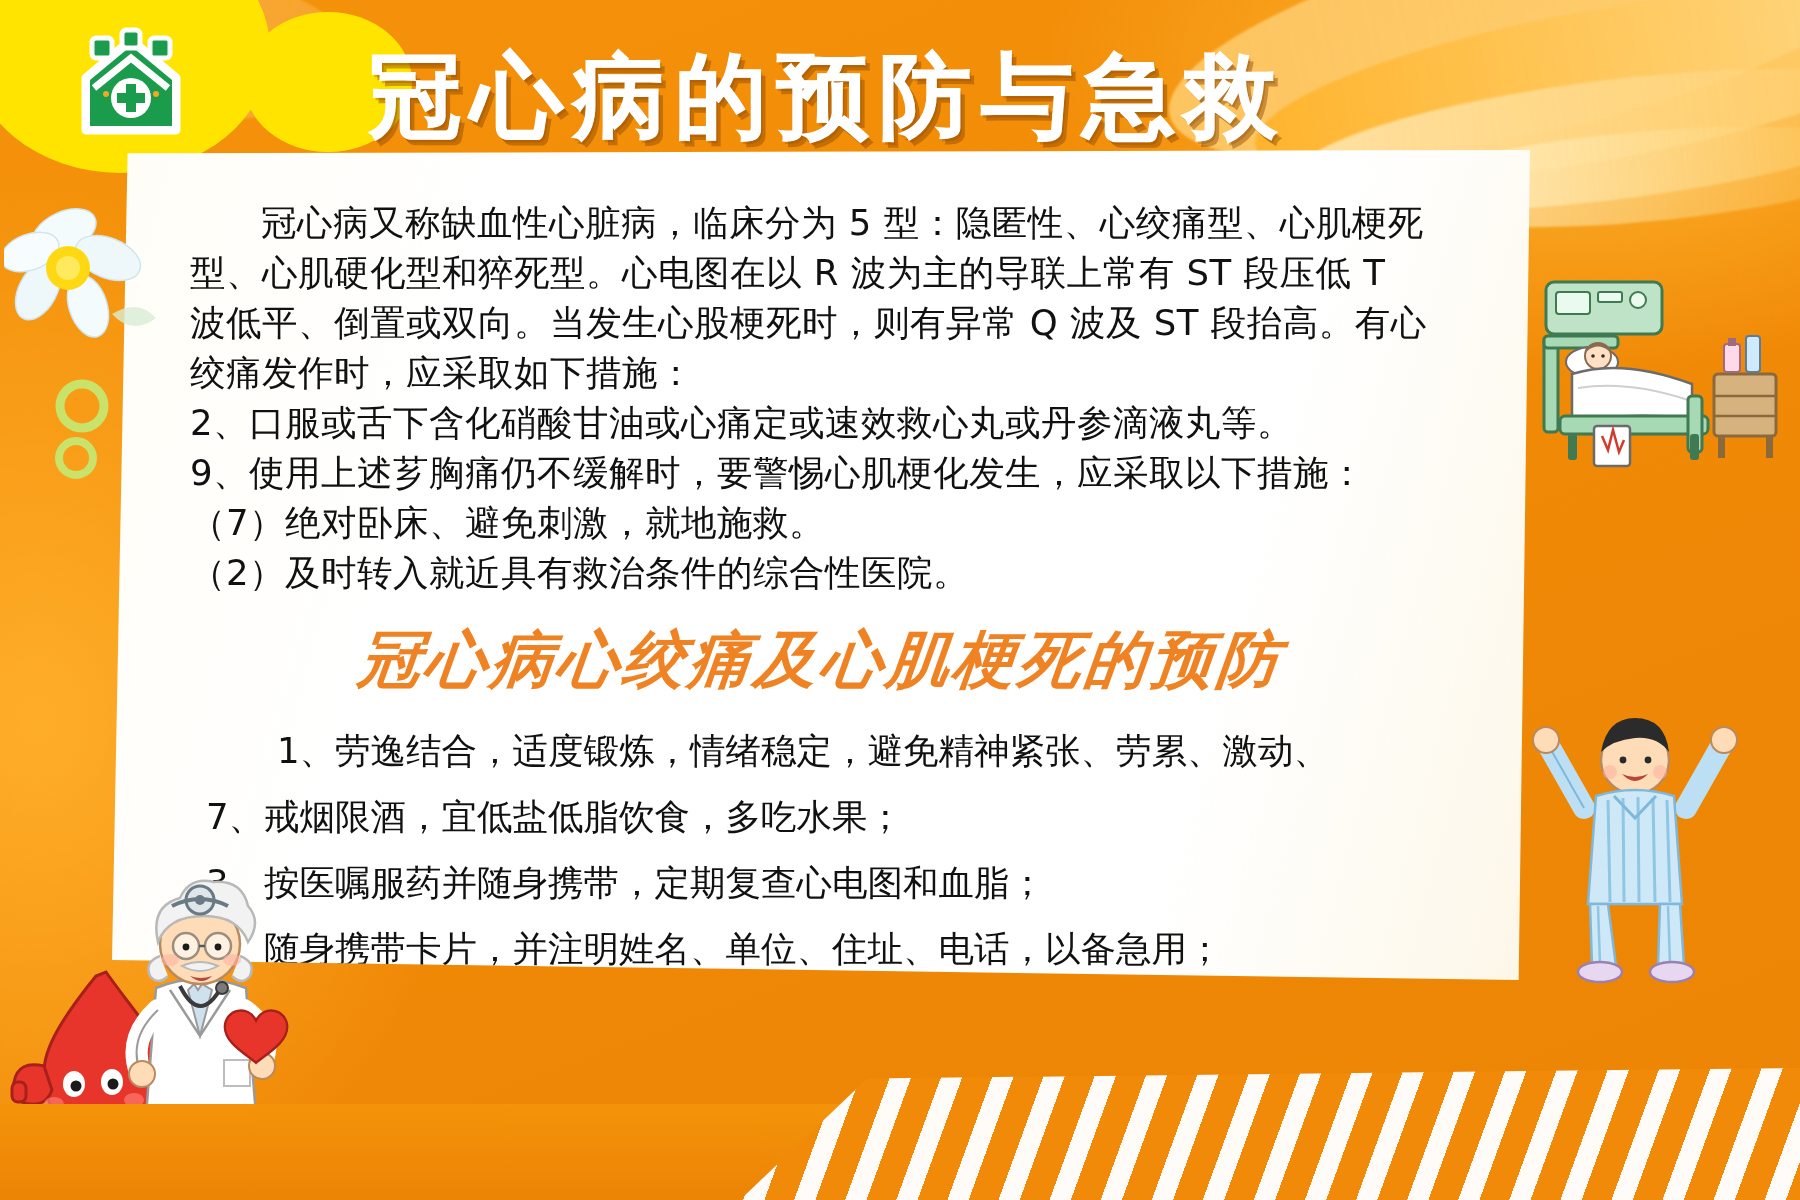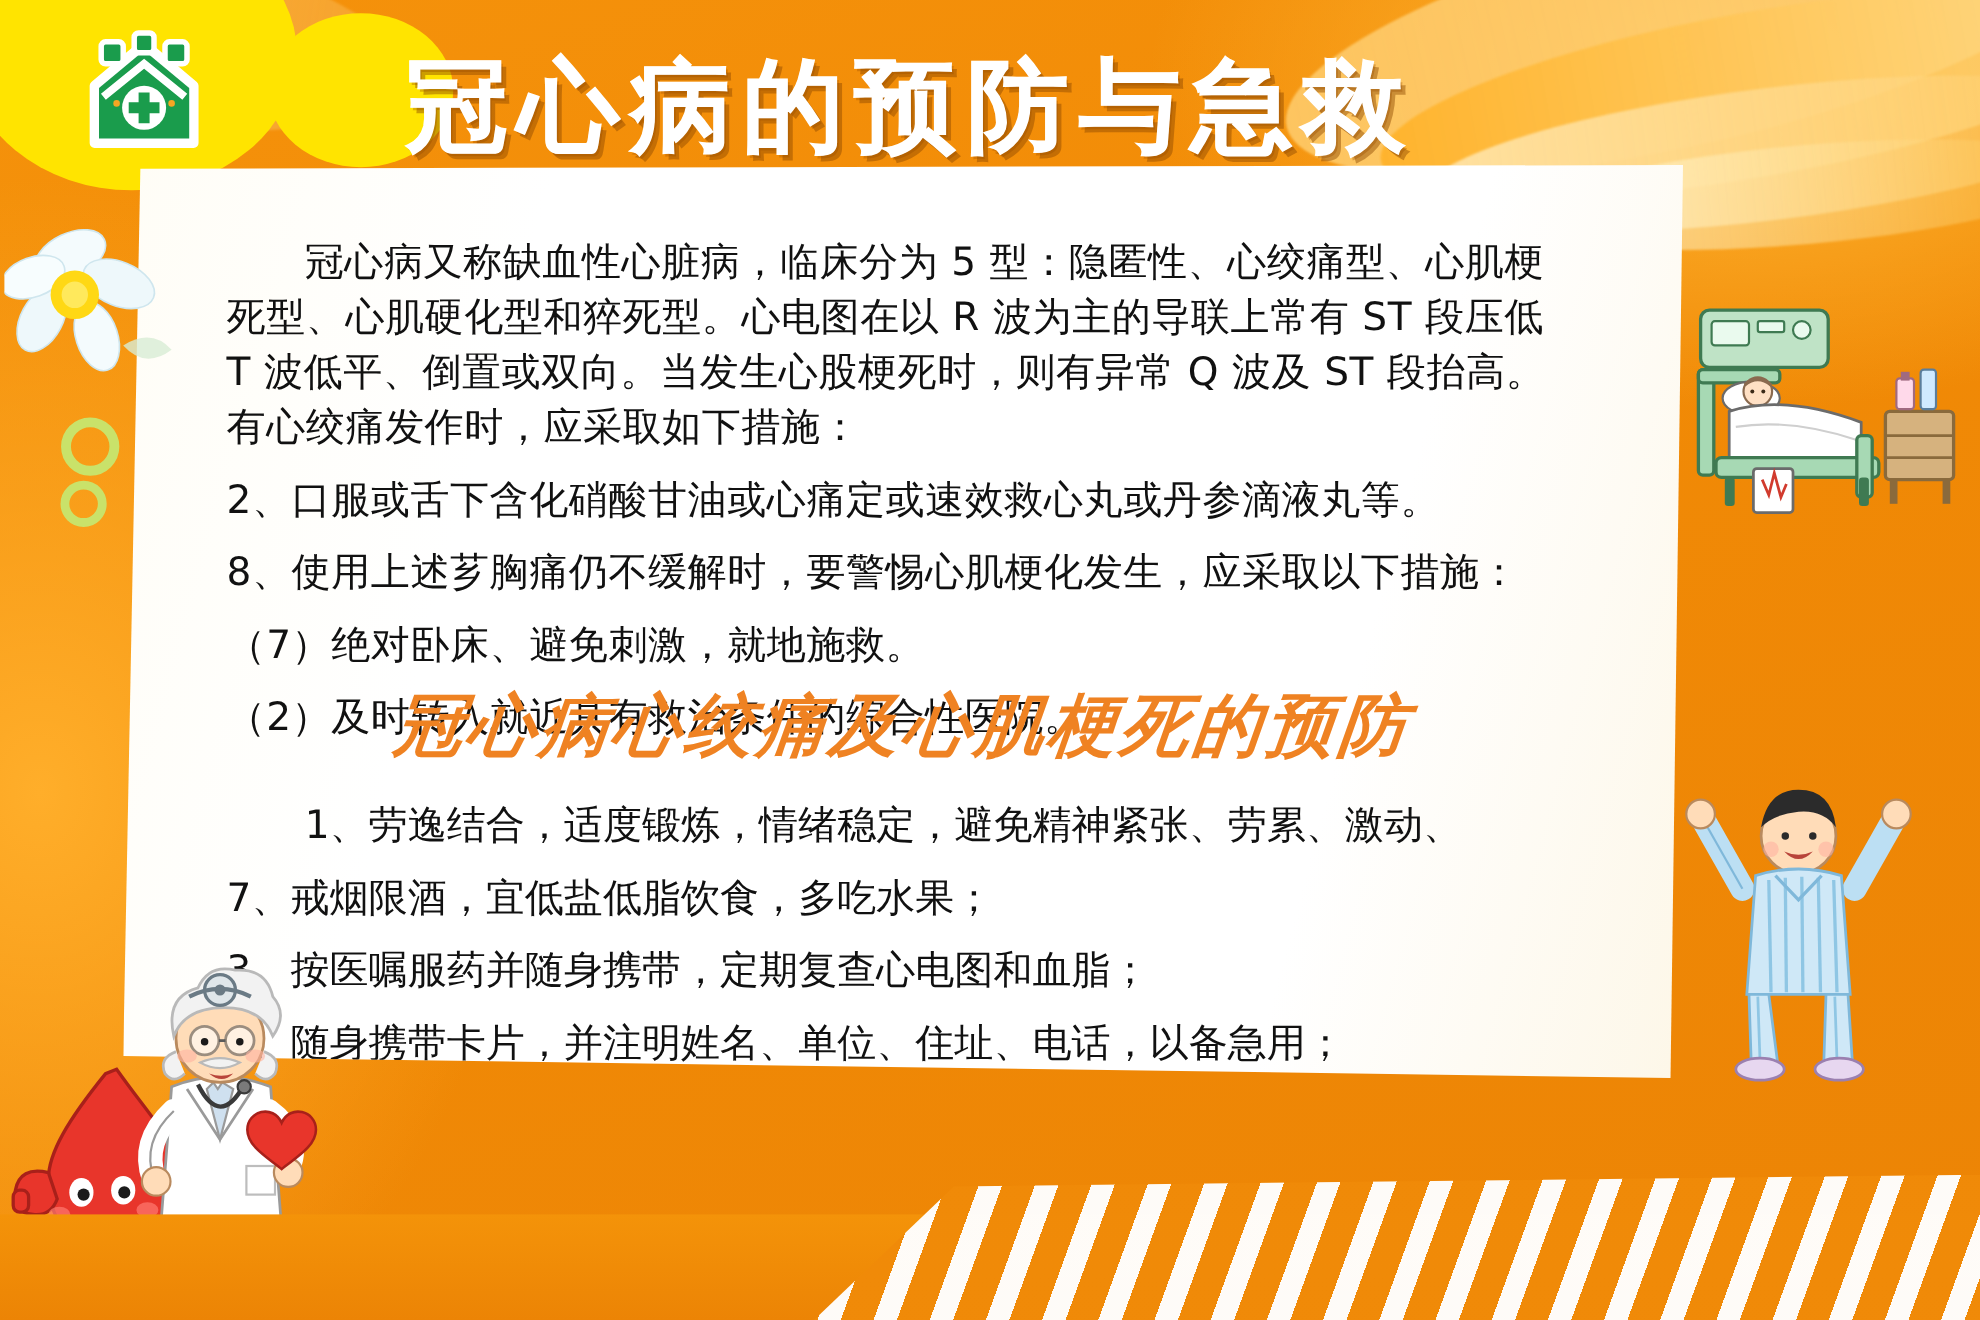--- a/index.html
+++ b/index.html
@@ -68,21 +68,21 @@
   .card-inner { position:absolute; inset:0; }
 
   
   .body-text {
     position:absolute;
     left:78px; top:48px; width:1240px;
     font-family:"DejaVu Sans","Liberation Sans",sans-serif;
     font-size:35.5px; line-height:50px; color:#111;
     letter-spacing:0.5px;
   }
-  .body-text p { margin:16px; }
+  .body-text p { margin:0; }
   .indent { text-indent:2em; }
   .ml { margin-left:1.6em; }
 
   
   .sec-head {
     position:absolute; left:0; right:0; top:468px;
     text-align:center;
     font-family:"DejaVu Serif","Liberation Serif",serif;
     font-weight:bold; font-style:italic;
     font-size:62px; letter-spacing:4px;
@@ -157,21 +157,21 @@
   </div>
 
   <div class="title">冠心病的预防与急救</div>
 
   <div class="card">
     <div class="card-inner">
 
       <div class="body-text">
         <p class="indent">冠心病又称缺血性心脏病，临床分为 5 型：隐匿性、心绞痛型、心肌梗死型、心肌硬化型和猝死型。心电图在以 R 波为主的导联上常有 ST 段压低 T 波低平、倒置或双向。当发生心股梗死时，则有异常 Q 波及 ST 段抬高。有心绞痛发作时，应采取如下措施：</p>
         <p class="ml">2、口服或舌下含化硝酸甘油或心痛定或速效救心丸或丹参滴液丸等。</p>
-        <p class="ml">8、使用上述芗胸痛仍不缓解时，要警惕心肌梗化发生，应采取以下措施：</p>
+        <p class="ml">9、使用上述芗胸痛仍不缓解时，要警惕心肌梗化发生，应采取以下措施：</p>
         <p class="ml">（7）绝对卧床、避免刺激，就地施救。</p>
         <p class="ml">（2）及时转入就近具有救治条件的综合性医院。</p>
       </div>
 
       <div class="sec-head">冠心病心绞痛及心肌梗死的预防</div>
 
       <div class="list2">
         <p class="indent">1、劳逸结合，适度锻炼，情绪稳定，避免精神紧张、劳累、激动、</p>
         <p class="ml">7、戒烟限酒，宜低盐低脂饮食，多吃水果；</p>
         <p class="ml">3、按医嘱服药并随身携带，定期复查心电图和血脂；</p>

